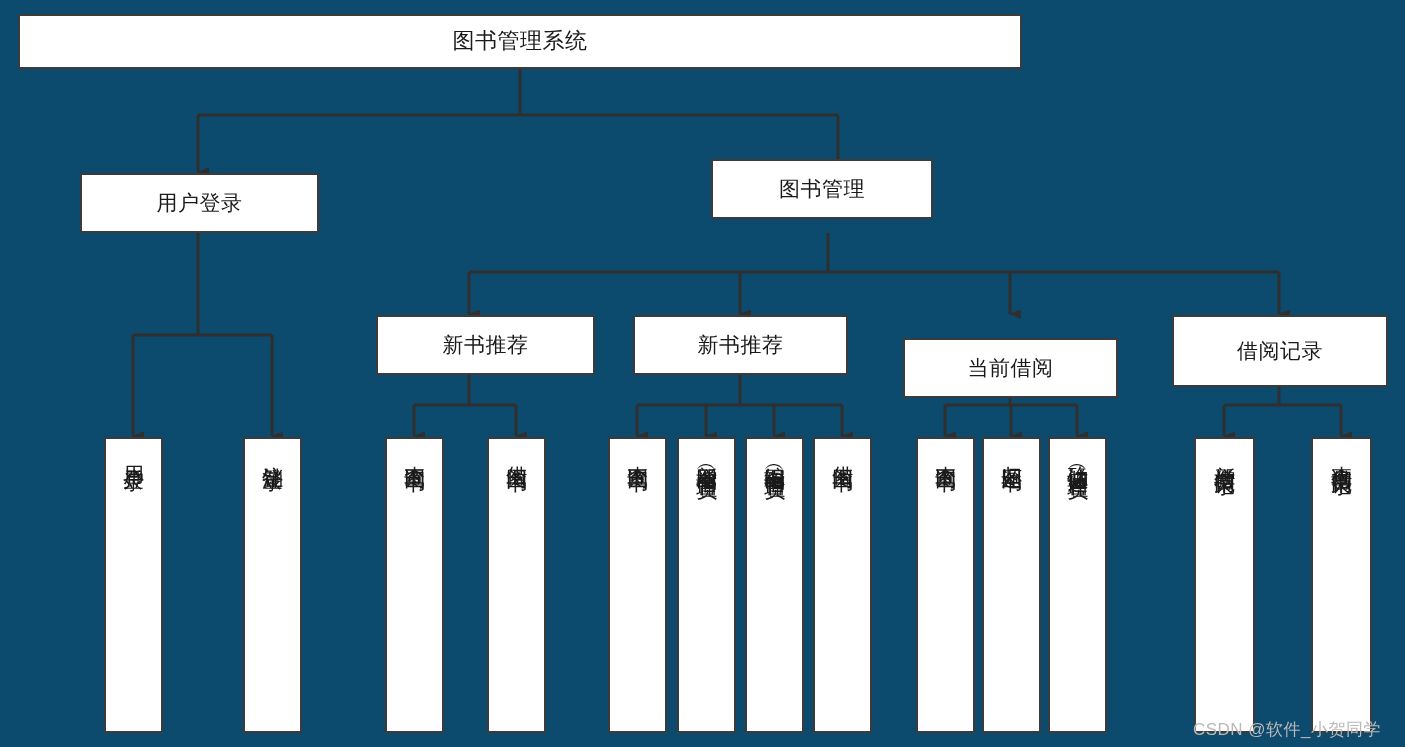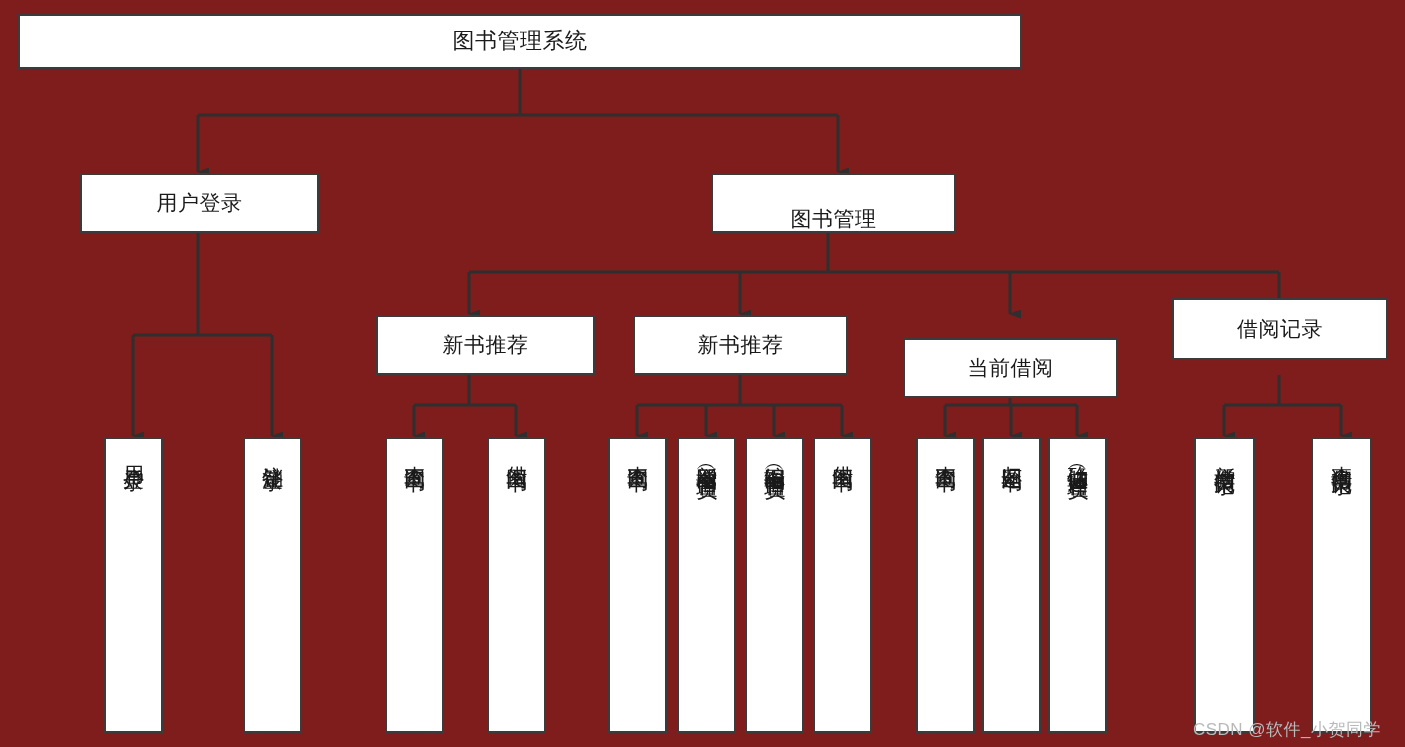--- a/index.html
+++ b/index.html
@@ -10,21 +10,21 @@
   body {
     width: 1405px;
     height: 747px;
     font-family: "Liberation Sans", "DejaVu Sans", sans-serif;
     overflow: hidden;
   }
   #diagram-root {
     position: relative;
     width: 1405px;
     height: 747px;
-    background: #7f1d1d;
+    background: #0c4a6e;
   }
   svg.edges {
     position: absolute;
     left: 0;
     top: 0;
     width: 1405px;
     height: 747px;
     pointer-events: none;
   }
   .node {
@@ -126,34 +126,34 @@
     </g>
   </svg>
 
   <div class="node root" style="left:18px; top:14px; width:1004px; height:55px;">
     <span class="label-h">图书管理系统</span>
   </div>
 
   <div class="node" style="left:80px; top:173px; width:239px; height:60px;">
     <span class="label-h">用户登录</span>
   </div>
-  <div class="node" style="left:711px; top:173px; width:245px; height:60px;align-items:flex-end;">
+  <div class="node" style="left:711px; top:159px; width:222px; height:60px;">
     <span class="label-h">图书管理</span>
   </div>
 
   <div class="node" style="left:360px; top:315px; width:219px; height:60px;margin-left:16px;">
     <span class="label-h">新书推荐</span>
   </div>
   <div class="node" style="left:633px; top:315px; width:215px; height:60px;">
     <span class="label-h">新书推荐</span>
   </div>
   <div class="node" style="left:903px; top:324px; width:215px; height:60px;margin-top:14px;">
     <span class="label-h">当前借阅</span>
   </div>
-  <div class="node" style="left:1172px; top:298px; width:216px; height:62px;">
+  <div class="node" style="left:1172px; top:315px; width:216px; height:72px;">
     <span class="label-h">借阅记录</span>
   </div>
 
   <div class="node vertical" style="left:104px; top:437px; width:59px; height:296px;">
     <span class="label-v">用户登录</span>
   </div>
   <div class="node vertical" style="left:243px; top:437px; width:59px; height:296px;">
     <span class="label-v">注销登录</span>
   </div>
 

